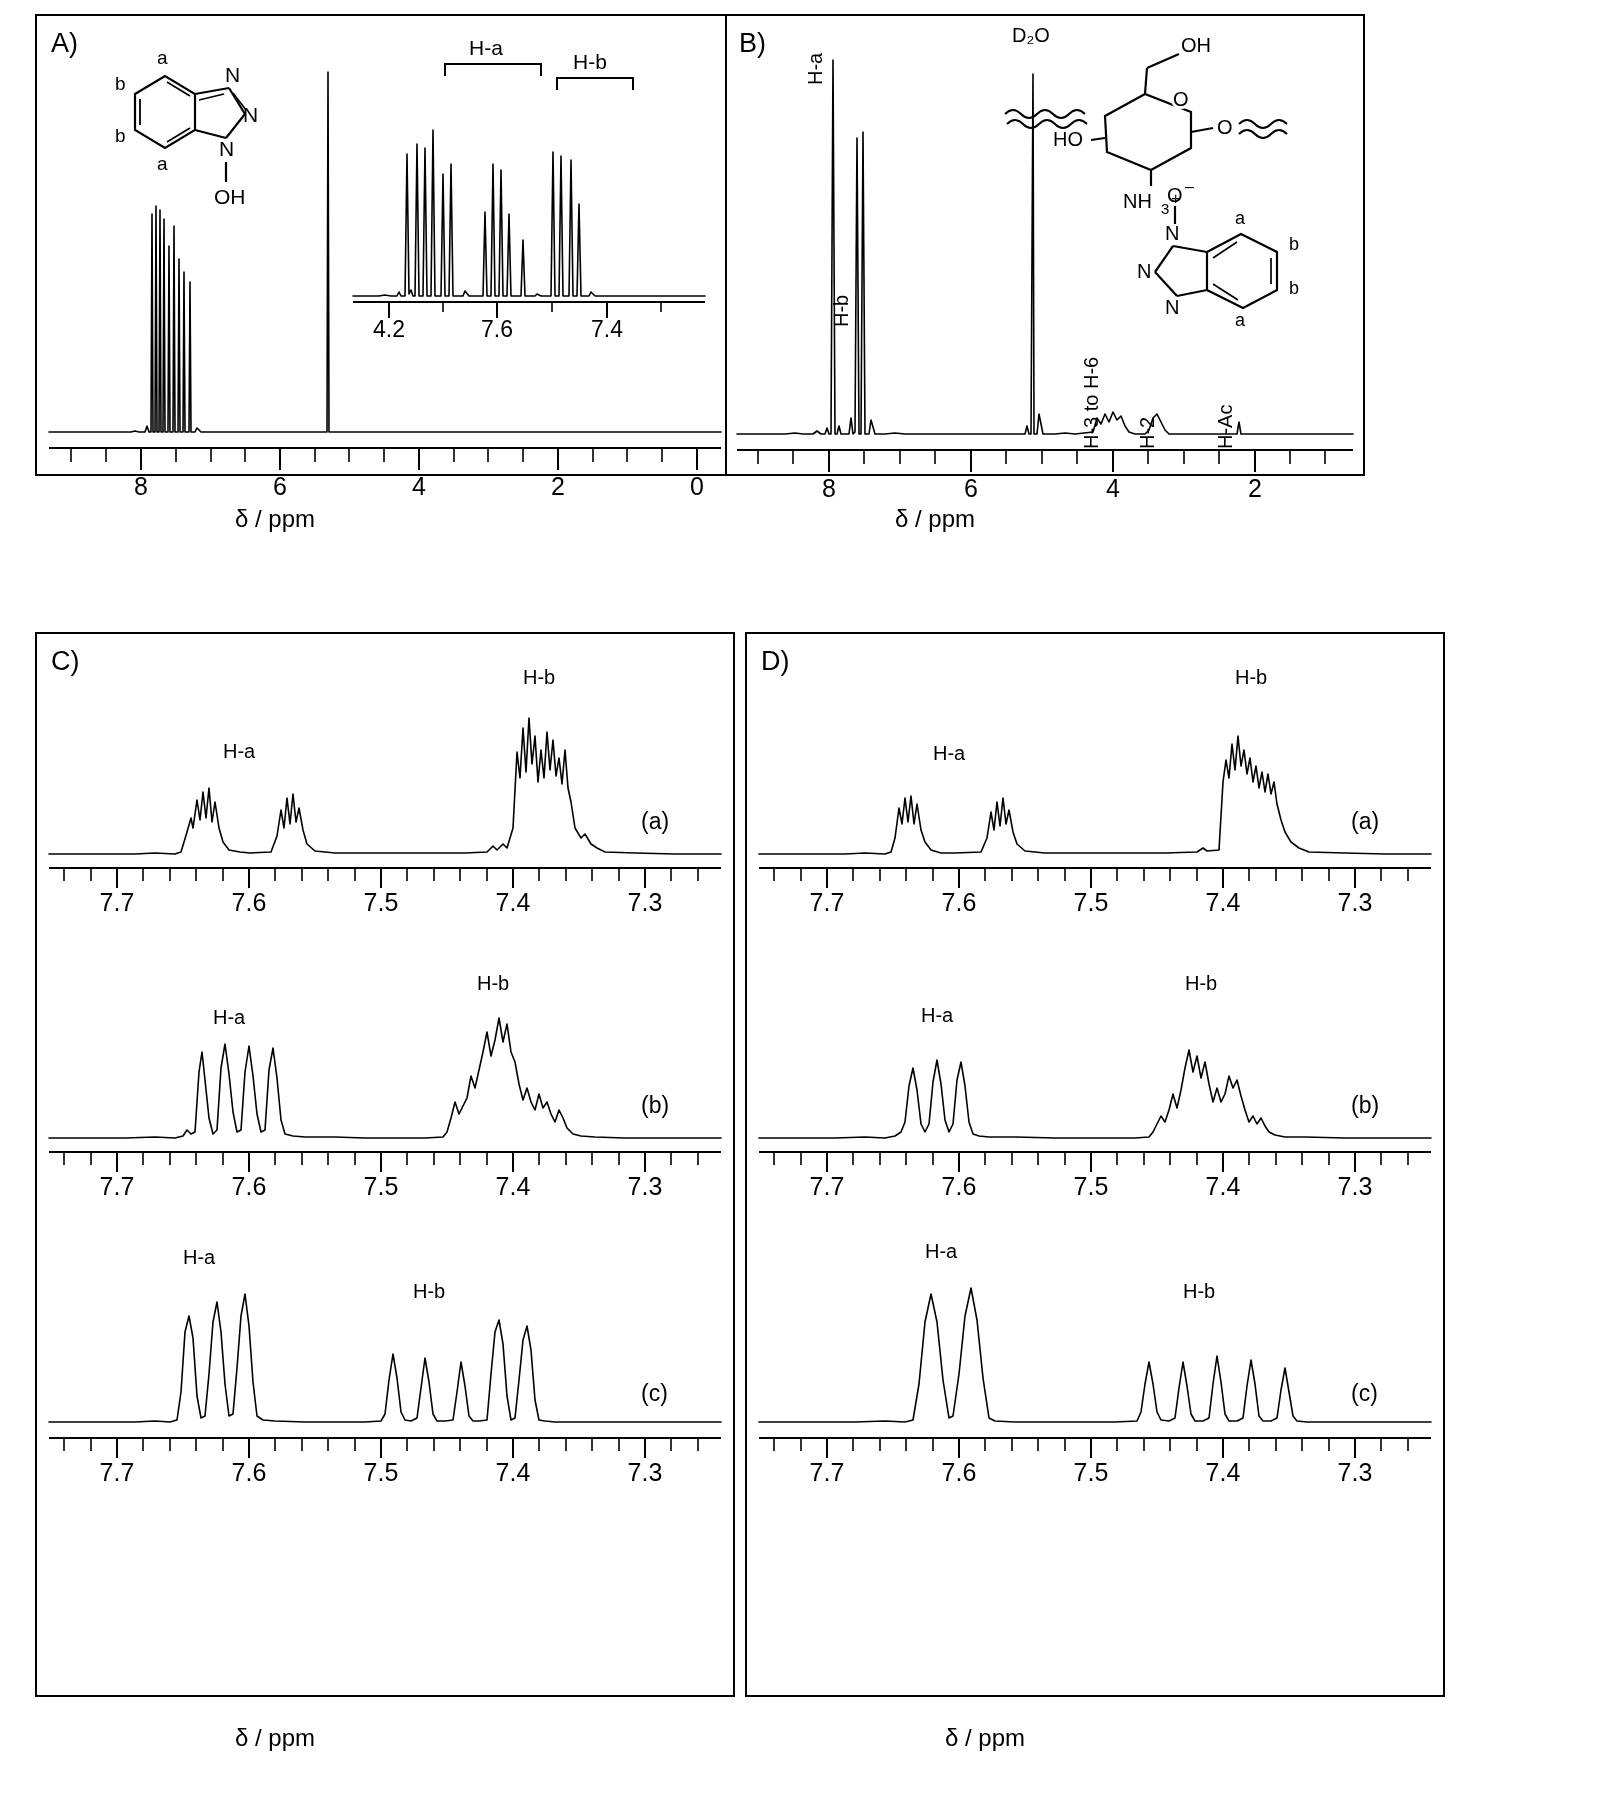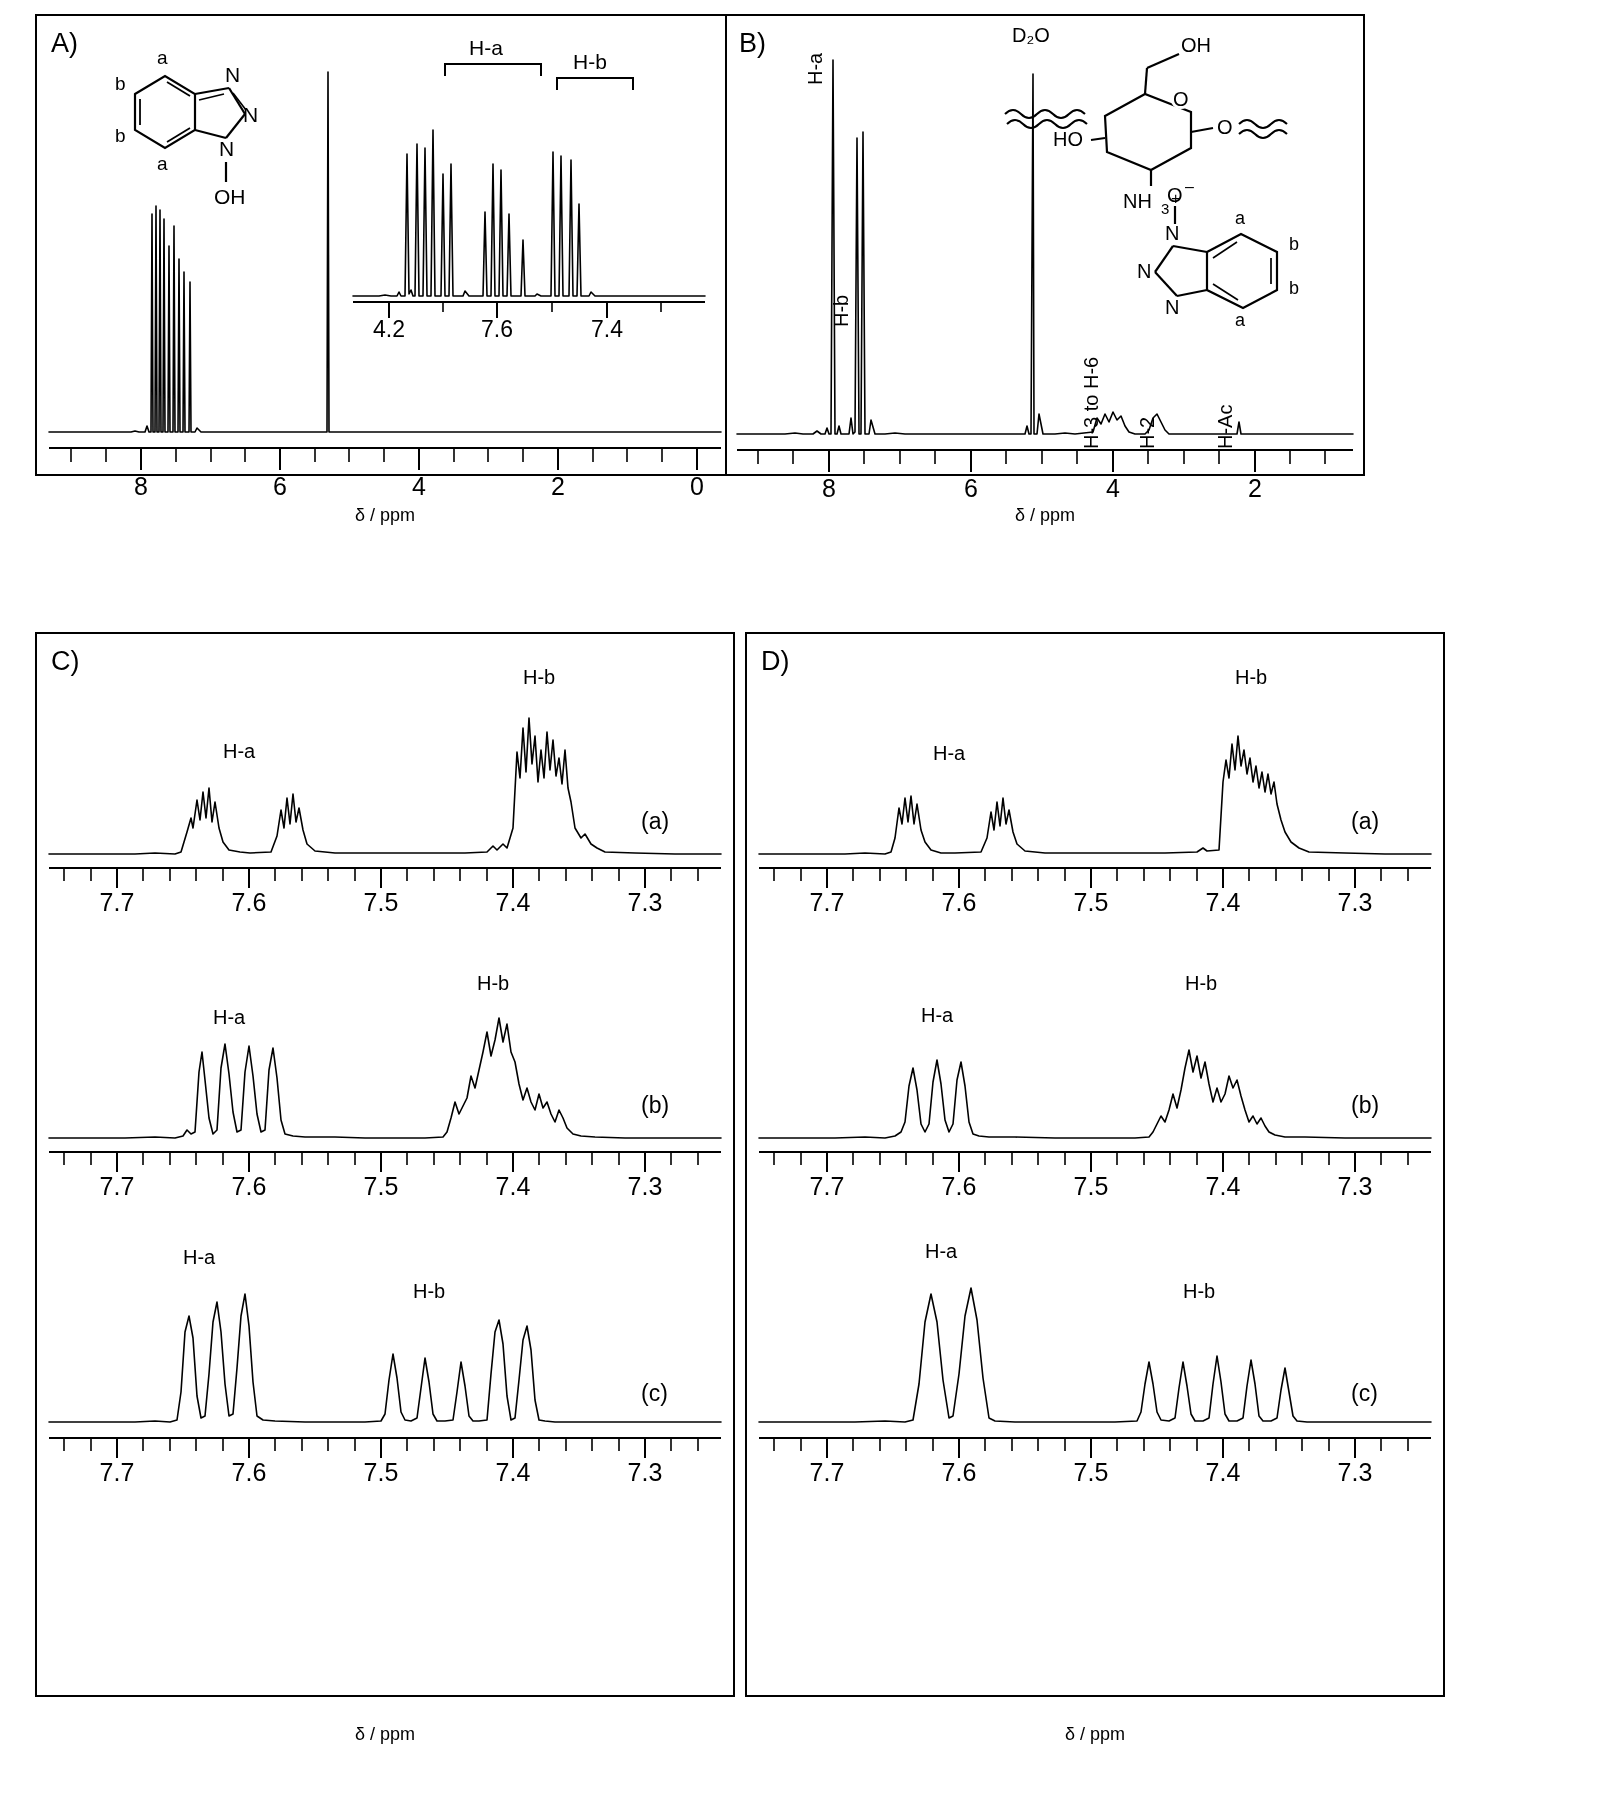--- a/index.html
+++ b/index.html
@@ -37,22 +37,22 @@
     background: #fff;
   }
   .panel-label {
     position: absolute;
     font-size: 27px;
     color: #000;
     z-index: 8;
   }
   .axis-title {
     position: absolute;
-    font-size: 18px;
-    text-align: center;
+    font-size: 24px;
+    text-align: left;
   }
 
   
   .plot-svg {
     position: absolute;
     left: 0; top: 0;
     width: 100%;
     height: 100%;
     z-index: 3;
   }

